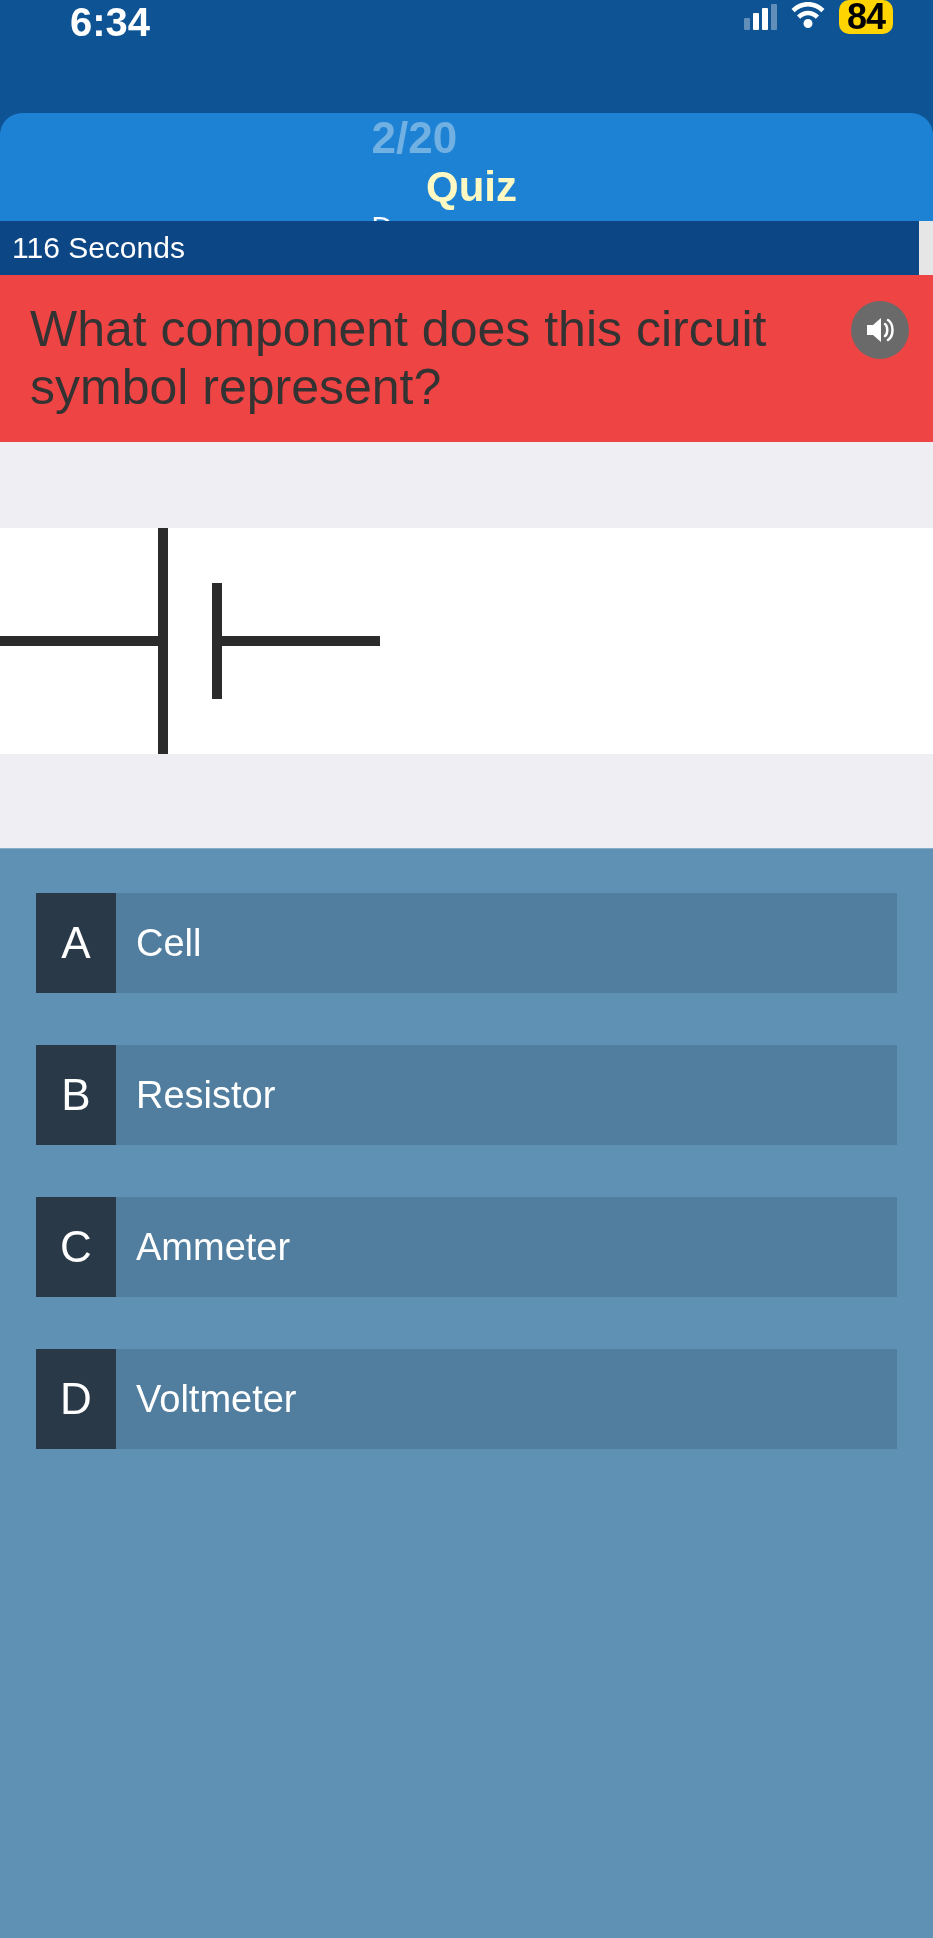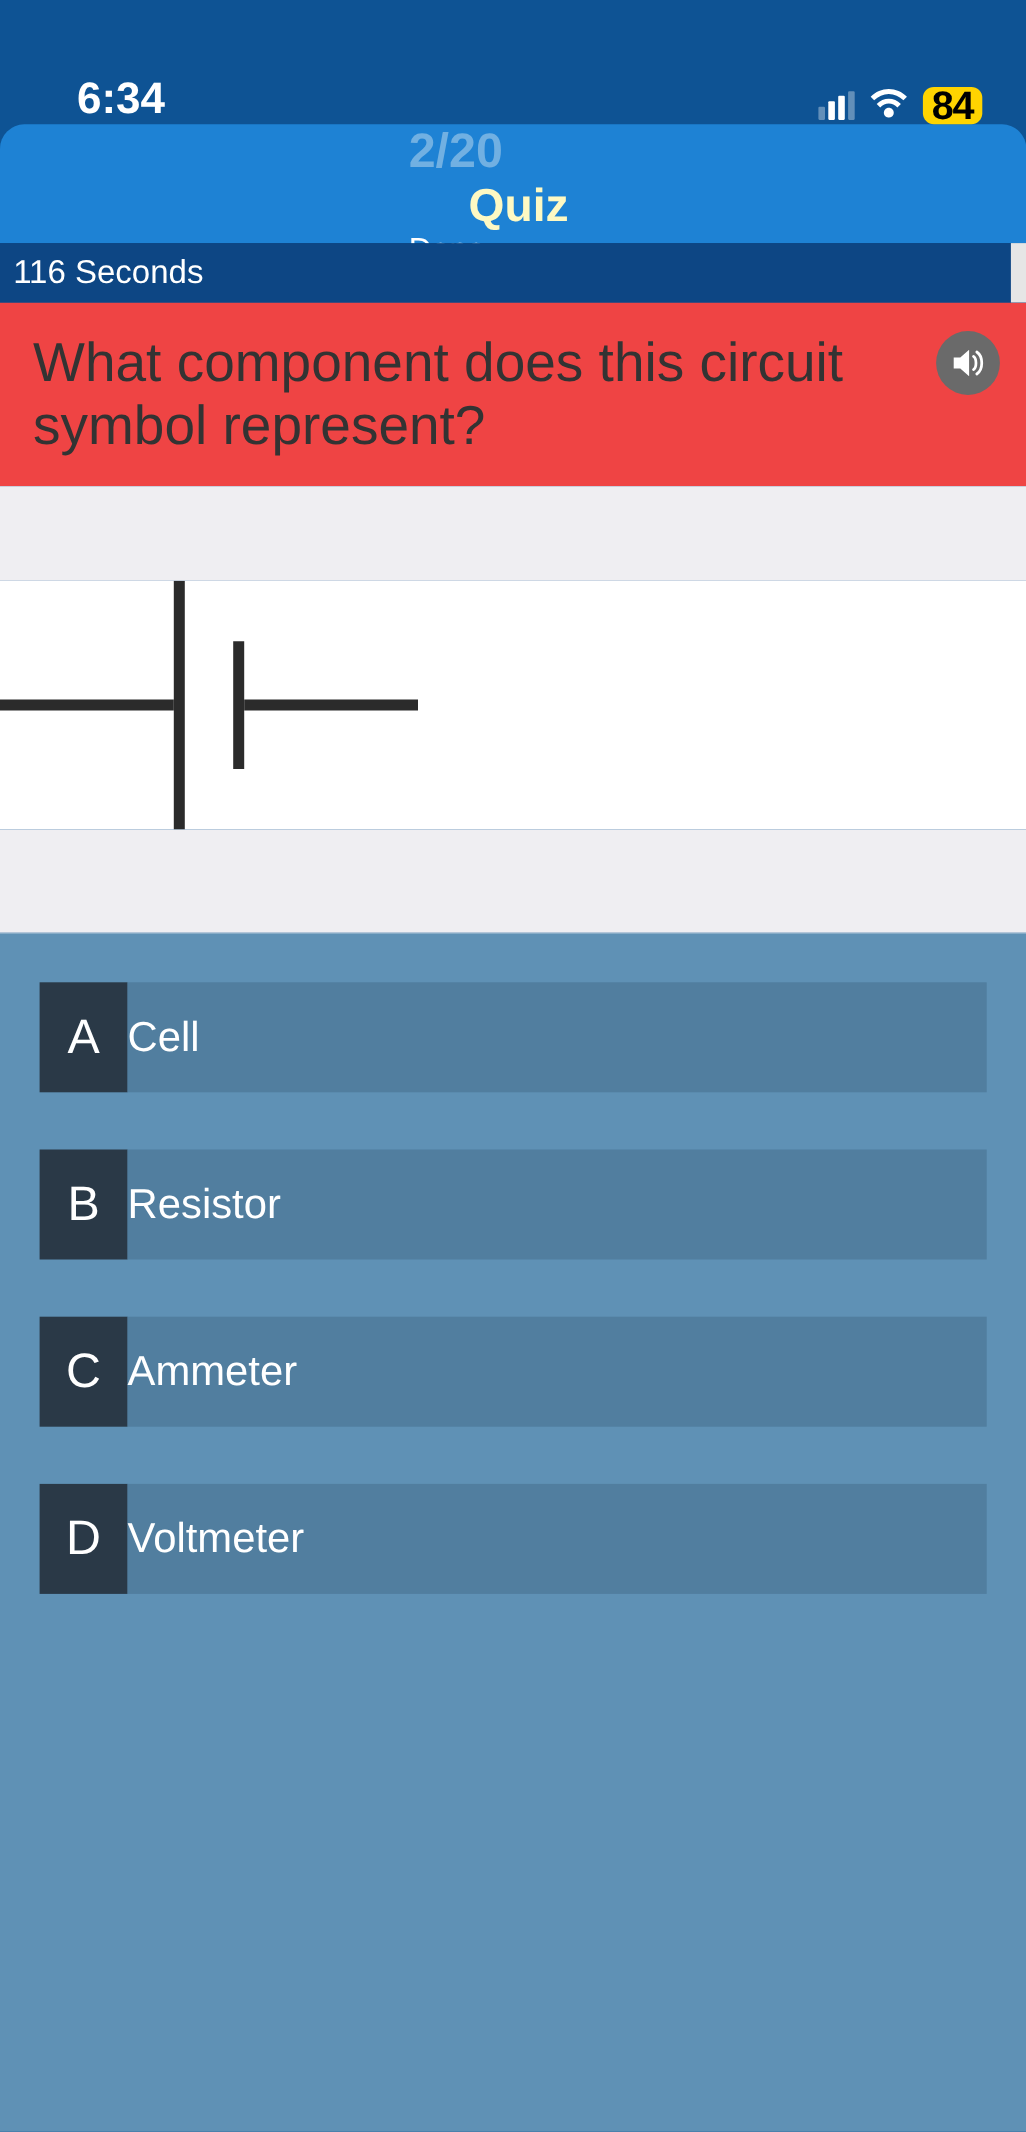--- a/index.html
+++ b/index.html
@@ -14,21 +14,21 @@
       height: 1938px;
       background: #0e5394;
       overflow: hidden;
       position: relative;
     }
 
     
     .status-bar {
       height: 113px;
       display: flex;
-      align-items: flex-end;
+      align-items: flex-start;
       justify-content: space-between;
       padding: 0 40px 0 70px;
       color: #fff;
     }
     .status-time {
       font-size: 40px;
       font-weight: 700;
     }
     .status-right {
       display: flex;
@@ -186,20 +186,21 @@
       justify-content: center;
     }
     .answer .answer-text {
       flex: 1;
       background: #517e9f;
       color: #fff;
       font-size: 38px;
       font-weight: 400;
       display: flex;
       align-items: center;
+      padding-left: 20px;
     }
   </style>
 </head>
 <body>
 
 <div class="status-bar">
   <div class="status-time">6:34</div>
   <div class="status-right">
     <span class="signal">
       <span class="bar b1"></span>

